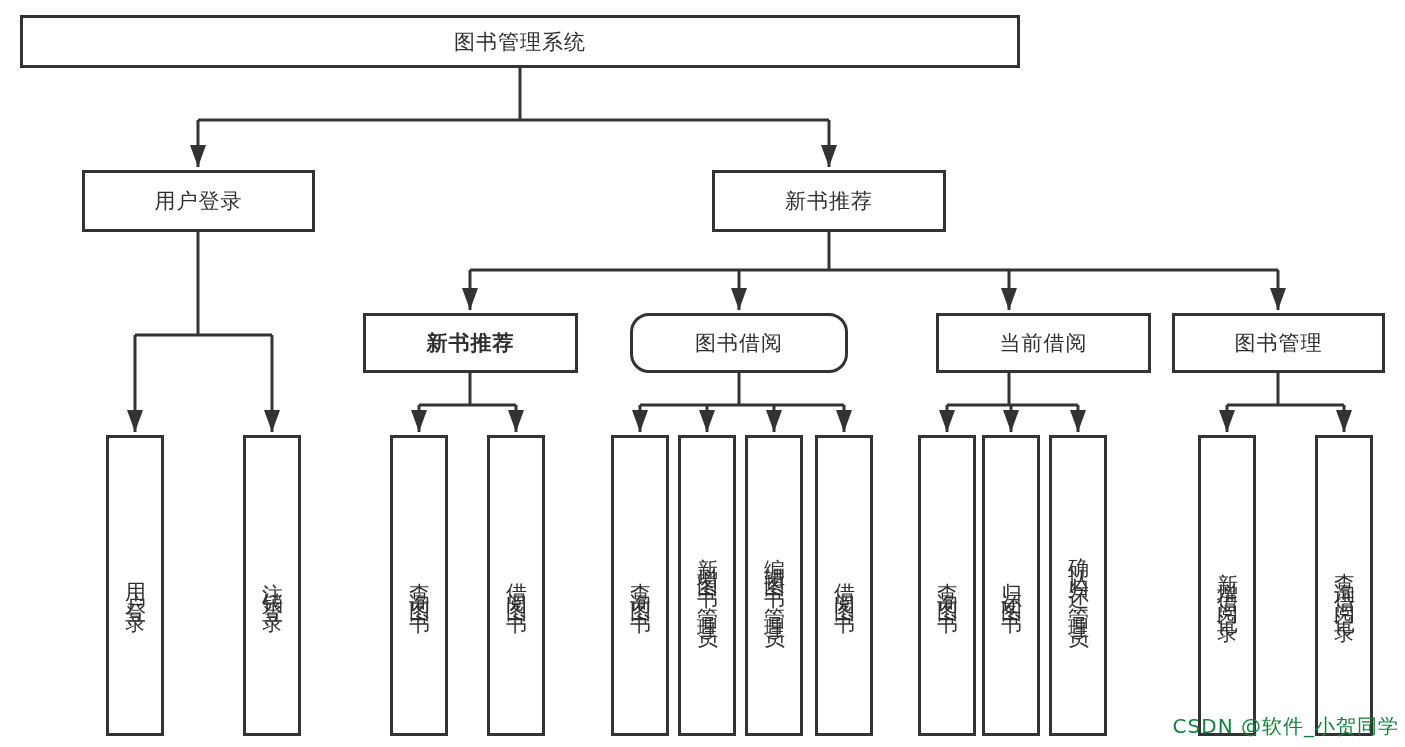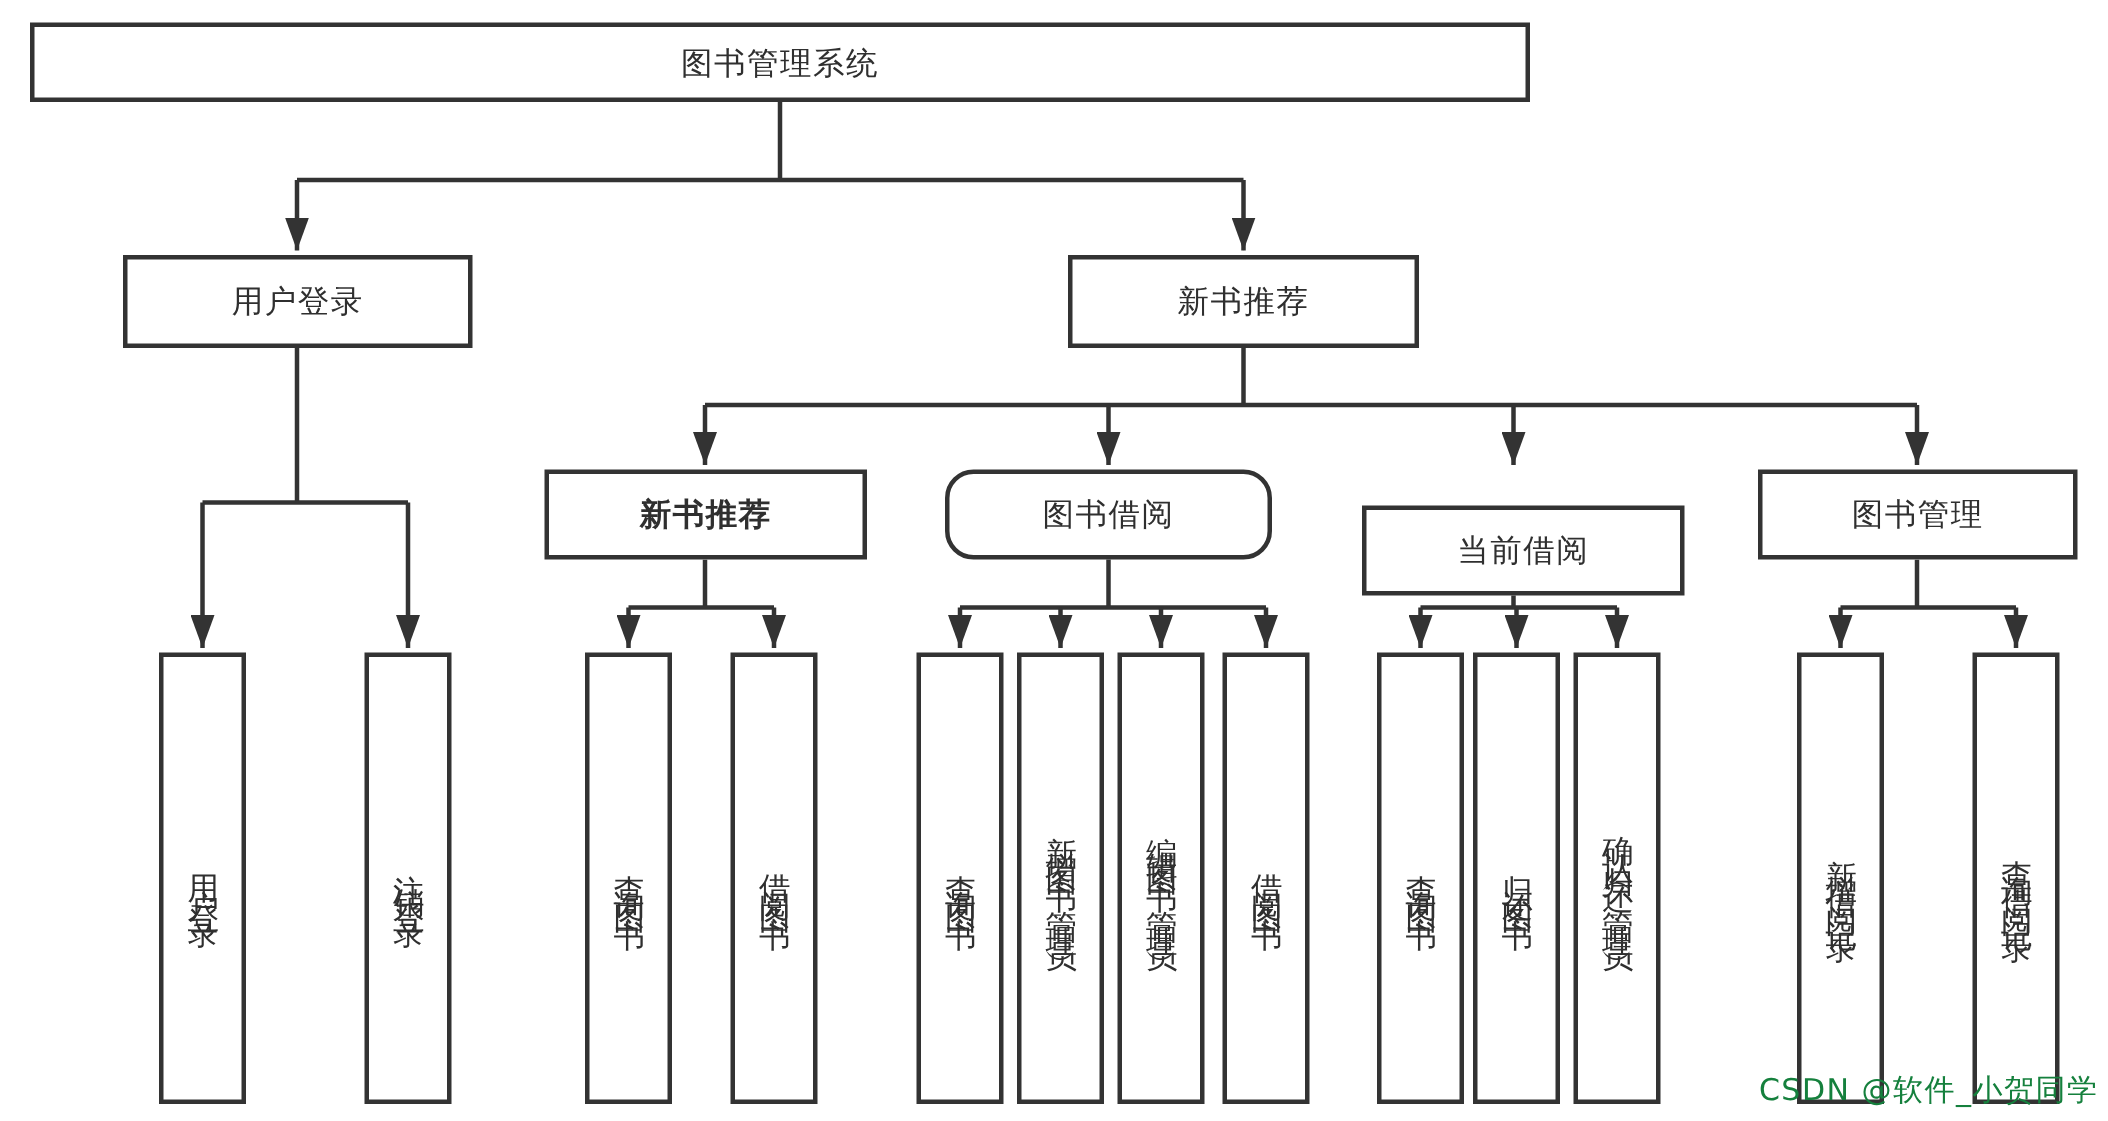--- a/index.html
+++ b/index.html
@@ -52,21 +52,21 @@
     line-height: 1;
     letter-spacing: 10px;
     white-space: nowrap;
   }
   
   .n-root   { left: 20px;   top: 15px;  width: 1000px; height: 53px; }
   .n-login  { left: 82px;   top: 170px; width: 233px;  height: 62px; }
   .n-mgmt   { left: 712px;  top: 170px; width: 234px;  height: 62px; }
   .n-newbk  { left: 363px;  top: 313px; width: 215px;  height: 60px; font-weight: bold; }
   .n-borrow { left: 630px;  top: 313px; width: 218px;  height: 60px; border-radius: 19px; }
-  .n-curr   { left: 908px;  top: 313px; width: 215px;  height: 60px; margin-top: 24px; }
+  .n-curr   { left: 936px;  top: 313px; width: 215px;  height: 60px; }
   .n-record { left: 1172px; top: 313px; width: 213px;  height: 60px; }
 
   .lf   { top: 435px; width: 58px; height: 301px; }
   .lf0  { left: 106px; }
   .lf1  { left: 243px; }
   .lf2  { left: 390px; }
   .lf3  { left: 487px; }
   .lf4  { left: 611px; }
   .lf5  { left: 678px; }
   .lf6  { left: 745px; }

